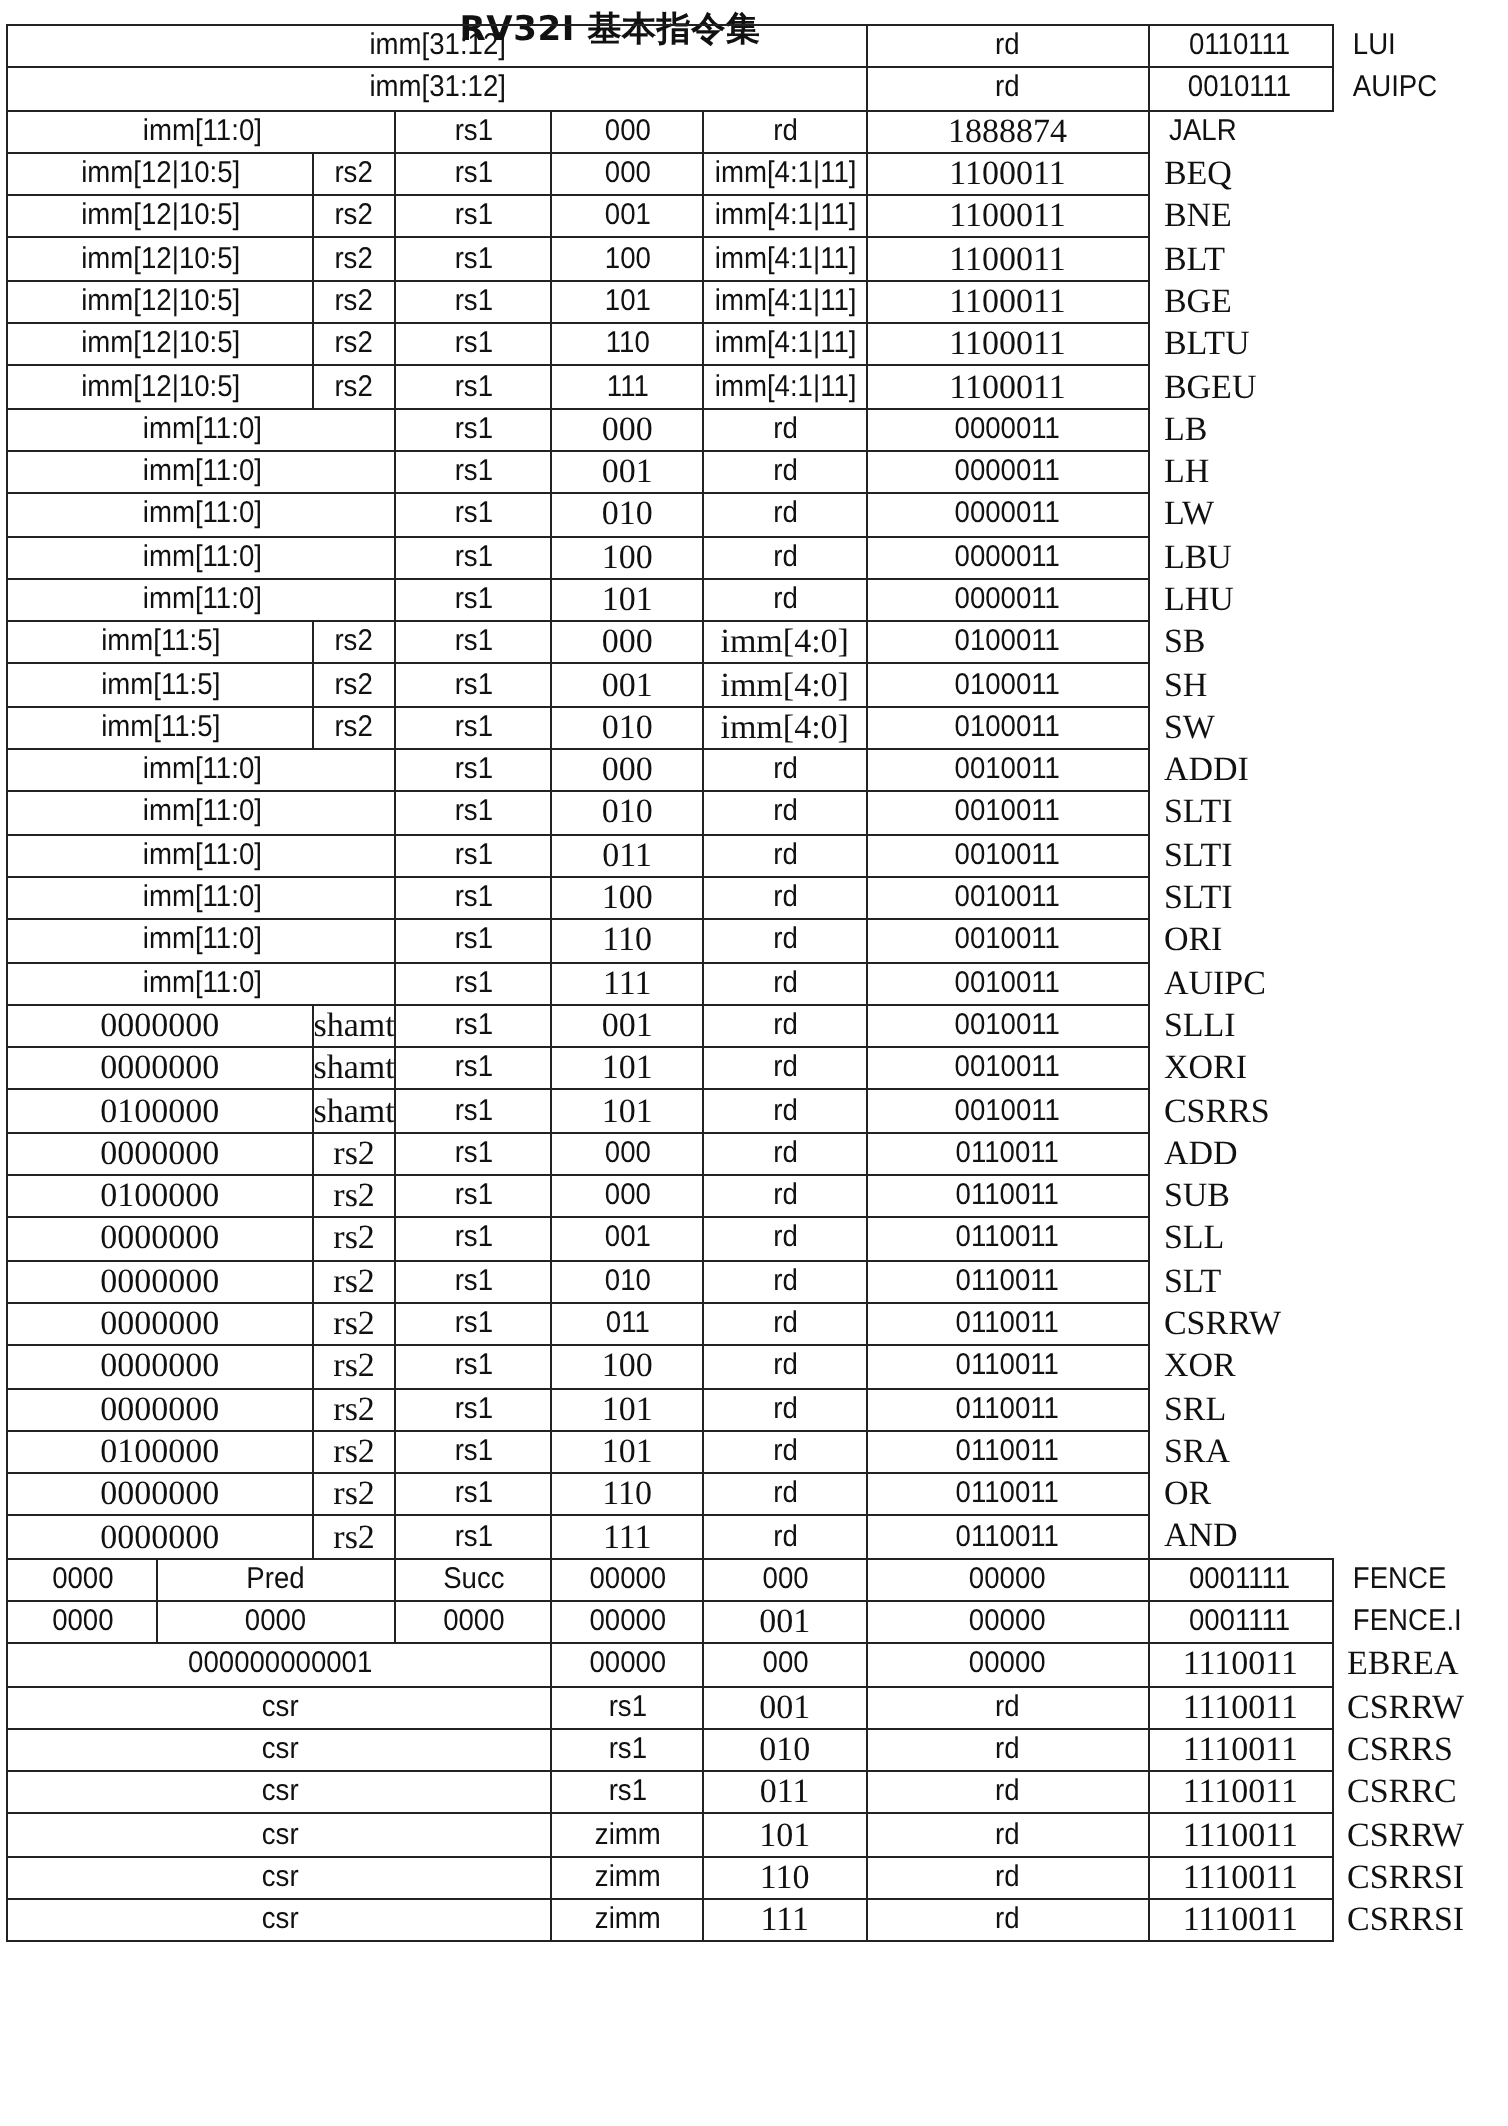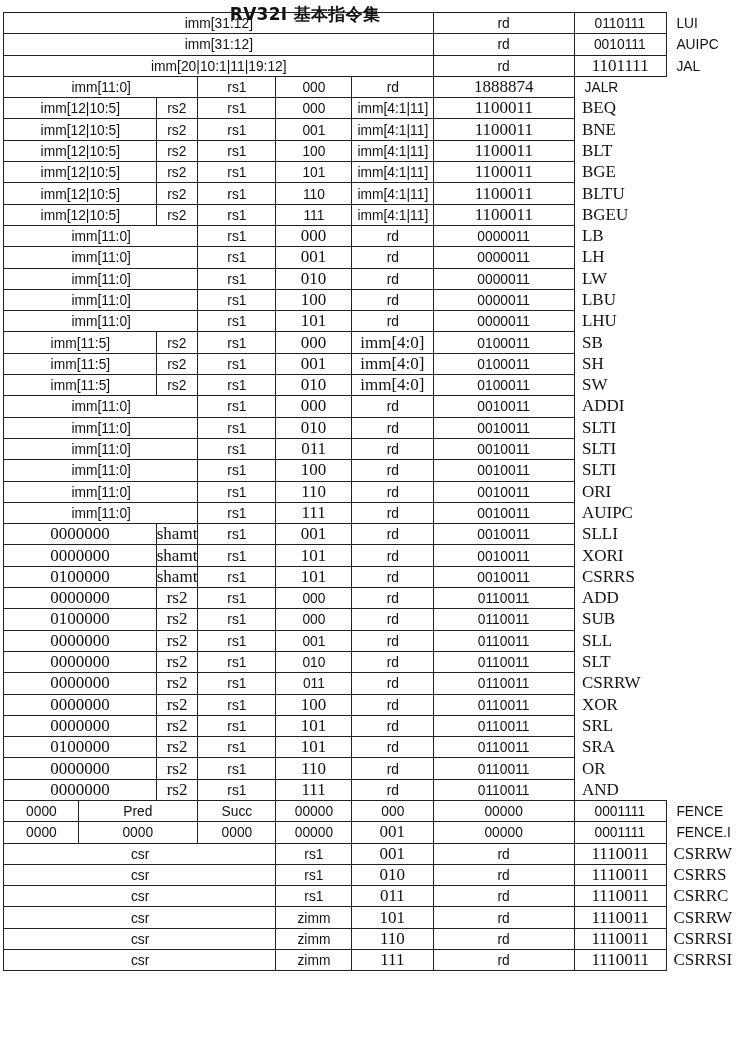--- a/index.html
+++ b/index.html
@@ -47,26 +47,20 @@
         <td colspan="1" class="sans">0110111</td>
         <td class="mn sans">LUI</td>
       </tr>
       <tr>
         <td colspan="6" class="sans">imm[31:12]</td>
         <td colspan="1" class="sans">rd</td>
         <td colspan="1" class="sans">0010111</td>
         <td class="mn sans">AUIPC</td>
       </tr>
       <tr>
-        <td colspan="6" class="sans">imm[20|10:1|11|19:12]</td>
-        <td colspan="1" class="sans">rd</td>
-        <td colspan="1" class="serif">1101111</td>
-        <td class="mn sans">JAL</td>
-      </tr>
-      <tr>
         <td colspan="3" class="sans">imm[11:0]</td>
         <td colspan="1" class="sans">rs1</td>
         <td colspan="1" class="sans">000</td>
         <td colspan="1" class="sans">rd</td>
         <td colspan="1" class="serif">1888874</td>
         <td class="mn sans">JALR</td>
       </tr>
       <tr>
         <td colspan="2" class="sans">imm[12|10:5]</td>
         <td colspan="1" class="sans">rs2</td>
@@ -367,20 +361,28 @@
         <td colspan="1" class="sans">0000</td>
         <td colspan="2" class="sans">0000</td>
         <td colspan="1" class="sans">0000</td>
         <td colspan="1" class="sans">00000</td>
         <td colspan="1" class="serif">001</td>
         <td colspan="1" class="sans">00000</td>
         <td colspan="1" class="sans">0001111</td>
         <td class="mn sans">FENCE.I</td>
       </tr>
       <tr>
+        <td colspan="4" class="sans">000000000001</td>
+        <td colspan="1" class="sans">00000</td>
+        <td colspan="1" class="sans">000</td>
+        <td colspan="1" class="sans">00000</td>
+        <td colspan="1" class="serif">1110011</td>
+        <td class="mn serif">EBREA</td>
+      </tr>
+      <tr>
         <td colspan="4" class="sans">csr</td>
         <td colspan="1" class="sans">rs1</td>
         <td colspan="1" class="serif">001</td>
         <td colspan="1" class="sans">rd</td>
         <td colspan="1" class="serif">1110011</td>
         <td class="mn serif">CSRRW</td>
       </tr>
       <tr>
         <td colspan="4" class="sans">csr</td>
         <td colspan="1" class="sans">rs1</td>

